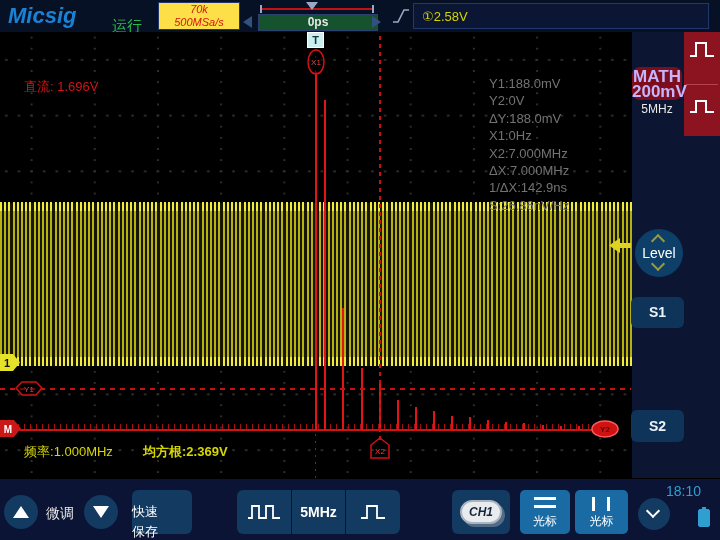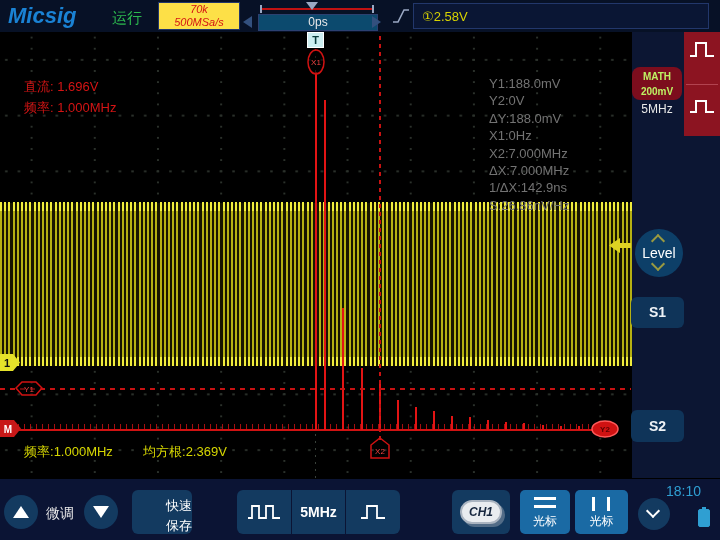--- a/index.html
+++ b/index.html
@@ -2,27 +2,27 @@
 <html><head>
 <meta charset="utf-8">
 <style>
   html,body{margin:0;padding:0;background:#000;}
   *{box-sizing:border-box;font-family:"Liberation Sans","DejaVu Sans",sans-serif;}
   .screen{position:relative;width:720px;height:540px;background:#000;overflow:hidden;}
 
   
   .topbar{position:absolute;left:0;top:0;width:720px;height:32px;background:#071126;}
   .logo{position:absolute;left:8px;top:3px;font-size:22px;font-weight:bold;font-style:italic;color:#1a82d4;letter-spacing:0px;}
-  .runstat{position:absolute;left:112px;top:9px;font-size:15px;color:#2cb84e;}
+  .runstat{position:absolute;left:112px;top:17px;font-size:15px;color:#2cb84e;}
   .depthbox{position:absolute;left:158px;top:2px;width:82px;height:28px;border:1px solid #22376b;background:#fde047;font-style:italic;}
   .depthbox .r1,.depthbox .r2{height:13px;line-height:13px;text-align:center;font-size:11px;color:#d41414;}
   .hslider-line{position:absolute;left:262px;top:8px;width:110px;height:2px;background:#c01212;}
   .hslider-cap{position:absolute;top:5px;width:2px;height:8px;background:#9aa8c4;}
   .hslider-tri{position:absolute;left:306px;top:2px;width:0;height:0;border-left:6px solid transparent;border-right:6px solid transparent;border-top:8px solid #9aa8c4;}
-  .posbox{position:absolute;left:258px;top:14px;width:120px;height:17px;border:1px solid #2c4070;background:#0c4a6e;color:#e8e8e8;font-size:12px;text-align:center;line-height:15px;}
+  .posbox{position:absolute;left:258px;top:14px;width:120px;height:17px;border:1px solid #2c4070;background:#14532d;color:#e8e8e8;font-size:12px;text-align:center;line-height:15px;font-weight:bold;}
   .navarrow{position:absolute;top:16px;width:0;height:0;border-top:6px solid transparent;border-bottom:6px solid transparent;}
   .nav-left{left:243px;border-right:9px solid #33507e;}
   .nav-right{left:372px;border-left:9px solid #33507e;}
   .slopeicon{position:absolute;left:392px;top:6px;}
   .trigbox{position:absolute;left:413px;top:3px;width:296px;height:26px;border:1px solid #22376b;background:#0a1634;}
   .trigbox span{position:absolute;left:8px;top:5px;font-size:13px;color:#d8d400;}
 
   
   .plot{position:absolute;left:0;top:32px;width:632px;height:446px;background:#000;
     background-image:
@@ -39,21 +39,21 @@
   .band-tip-top{position:absolute;left:0;top:202px;width:632px;height:9px;
     background:repeating-linear-gradient(90deg,#f0ec3c 0 2px,transparent 2px 4.2px);}
   .band-tip-bot{position:absolute;left:0;top:357px;width:632px;height:9px;
     background:repeating-linear-gradient(90deg,#f0ec3c 0 2px,transparent 2px 4.2px);}
 
   .meas-left{position:absolute;left:24px;top:78px;}
   .meas-left .row{height:21px;font-size:13px;color:#d41414;white-space:nowrap;}
   .readout{position:absolute;left:489px;top:76px;}
   .readout .row{height:17.4px;font-size:13px;color:#737373;white-space:nowrap;}
   .meas-bottom{position:absolute;left:24px;top:443px;font-size:13px;color:#d6d600;white-space:nowrap;}
-  .meas-bottom .m2{position:absolute;left:119px;top:0;}
+  .meas-bottom .m2{position:absolute;left:119px;top:0;font-weight:bold;}
 
   .spike{position:absolute;width:2px;background:#e31414;}
   .x1-line{position:absolute;left:315px;top:72px;width:2px;height:358px;background:#e31414;}
   .x2-line{position:absolute;left:379px;top:32px;width:2px;height:408px;
     background:repeating-linear-gradient(0deg,#c81212 0 4px,transparent 4px 8px);}
   .y1-line{position:absolute;left:0;top:388px;width:631px;height:2px;
     background:repeating-linear-gradient(90deg,#c81212 0 5px,transparent 5px 10px);}
   .fft-baseline{position:absolute;left:0;top:429px;width:617px;height:2px;background:#d01212;}
   .fft-noise{position:absolute;left:0;top:424px;width:610px;height:5px;
     background:repeating-linear-gradient(90deg,rgba(220,20,20,.75) 0 1px,transparent 1px 6px);}
@@ -62,42 +62,42 @@
     color:#0a3c3c;font-size:11px;font-weight:bold;text-align:center;line-height:14px;}
   .marker-svg{position:absolute;}
   .trig-arrow{position:absolute;left:608px;top:237px;}
 
   
   .sidebar{position:absolute;left:632px;top:32px;width:88px;height:446px;background:#0c1633;}
   .redpanel{position:absolute;left:684px;top:32px;width:36px;height:104px;background:#8c1421;}
   .redpanel .div{position:absolute;left:2px;top:52px;width:32px;height:1px;background:#b24350;}
   .redpanel svg{position:absolute;left:4px;}
   .mathbadge{position:absolute;left:632px;top:67px;width:50px;height:33px;background:#7c0d1d;border-radius:8px;
-    color:#bef264;font-size:10px;font-weight:bold;text-align:center;line-height:15px;padding-top:2px;}
+    color:#c4b5fd;font-size:17px;font-weight:bold;text-align:center;line-height:15px;padding-top:2px;}
   .mathfreq{position:absolute;left:632px;top:102px;width:50px;text-align:center;font-size:12px;color:#e8e8e8;}
   .sbtn{position:absolute;left:631px;width:53px;background:#0f3459;border-radius:6px;color:#eef2f6;
     font-size:14px;font-weight:bold;text-align:center;}
   .sbtn.ref{top:182px;height:30px;line-height:30px;}
   .sbtn.s1{top:297px;height:31px;line-height:31px;}
   .sbtn.s2{top:410px;height:32px;line-height:32px;}
   .levelbtn{position:absolute;left:635px;top:229px;width:48px;height:48px;border-radius:50%;background:#0d3f68;
     color:#fff;font-size:14px;text-align:center;}
   .levelbtn .lbl{position:absolute;left:0;top:16px;width:48px;}
   .chev{position:absolute;left:18px;width:10px;height:10px;border:2px solid #9a9a40;border-left:none;border-bottom:none;}
   .chev.up{top:7px;transform:rotate(-45deg);}
   .chev.down{top:30px;transform:rotate(135deg);}
 
   
   .bottombar{position:absolute;left:0;top:478px;width:720px;height:62px;background:#0b1434;border-top:1px solid #000;}
   .circbtn{position:absolute;width:34px;height:34px;border-radius:50%;background:#133a60;}
   .tri-up{position:absolute;left:9px;top:11px;width:0;height:0;border-left:8px solid transparent;border-right:8px solid transparent;border-bottom:12px solid #fff;}
   .tri-down{position:absolute;left:9px;top:11px;width:0;height:0;border-left:8px solid transparent;border-right:8px solid transparent;border-top:12px solid #fff;}
   .finelbl{position:absolute;left:46px;top:505px;font-size:14px;color:#e8e8e8;}
   .qsave{position:absolute;left:132px;top:490px;width:60px;height:44px;background:#133a60;border-radius:6px;
-    color:#fff;font-size:13px;text-align:right;line-height:20px;padding-top:6px;}
+    color:#fff;font-size:13px;text-align:left;line-height:20px;padding-top:12px;}
   .fgroup{position:absolute;left:237px;top:490px;width:163px;height:44px;background:#133a60;border-radius:6px;display:flex;}
   .fgroup .cell{flex:1;display:flex;align-items:center;justify-content:center;color:#fff;font-size:14px;font-weight:bold;}
   .fgroup .cell+.cell{border-left:1px solid #0b1434;}
   .chbtn{position:absolute;left:452px;top:490px;width:58px;height:44px;background:#133a60;border-radius:6px;}
   .chbadge{position:absolute;left:8px;top:10px;width:42px;height:24px;background:#e9ecef;border:2px solid #aab4c0;
     border-radius:12px;color:#16263e;font-size:12px;font-weight:bold;font-style:italic;text-align:center;line-height:20px;
     box-shadow:3px 3px 0 rgba(160,170,185,.45);}
   .curbtn{position:absolute;top:490px;height:44px;background:#1a6aa4;border-radius:5px;color:#fff;text-align:center;}
   .curbtn .ic{position:absolute;top:7px;left:0;width:100%;height:12px;}
   .curbtn .txt{position:absolute;bottom:4px;left:0;width:100%;font-size:12px;}
@@ -167,21 +167,20 @@
       <div class="spike" style="left: 578px; top: 426px; height: 4px;"></div>
       <div class="spike" style="left: 596px; top: 427px; height: 3px;"></div>
     </div>
 
   <div class="x1-line"></div>
   <div class="x2-line"></div>
   <div class="y1-line"></div>
 
   <div class="meas-left">
     <div class="row"><span>直流:</span> <span>1.696V</span></div>
-    <div class="row"><span>频率:</span> <span>1.000MHz</span></div>
   </div>
 
   <div class="readout">
     <div class="row">Y1:188.0mV</div>
     <div class="row">Y2:0V</div>
     <div class="row">ΔY:188.0mV</div>
     <div class="row">X1:0Hz</div>
     <div class="row">X2:7.000MHz</div>
     <div class="row">ΔX:7.000MHz</div>
     <div class="row">1/ΔX:142.9ns</div>

